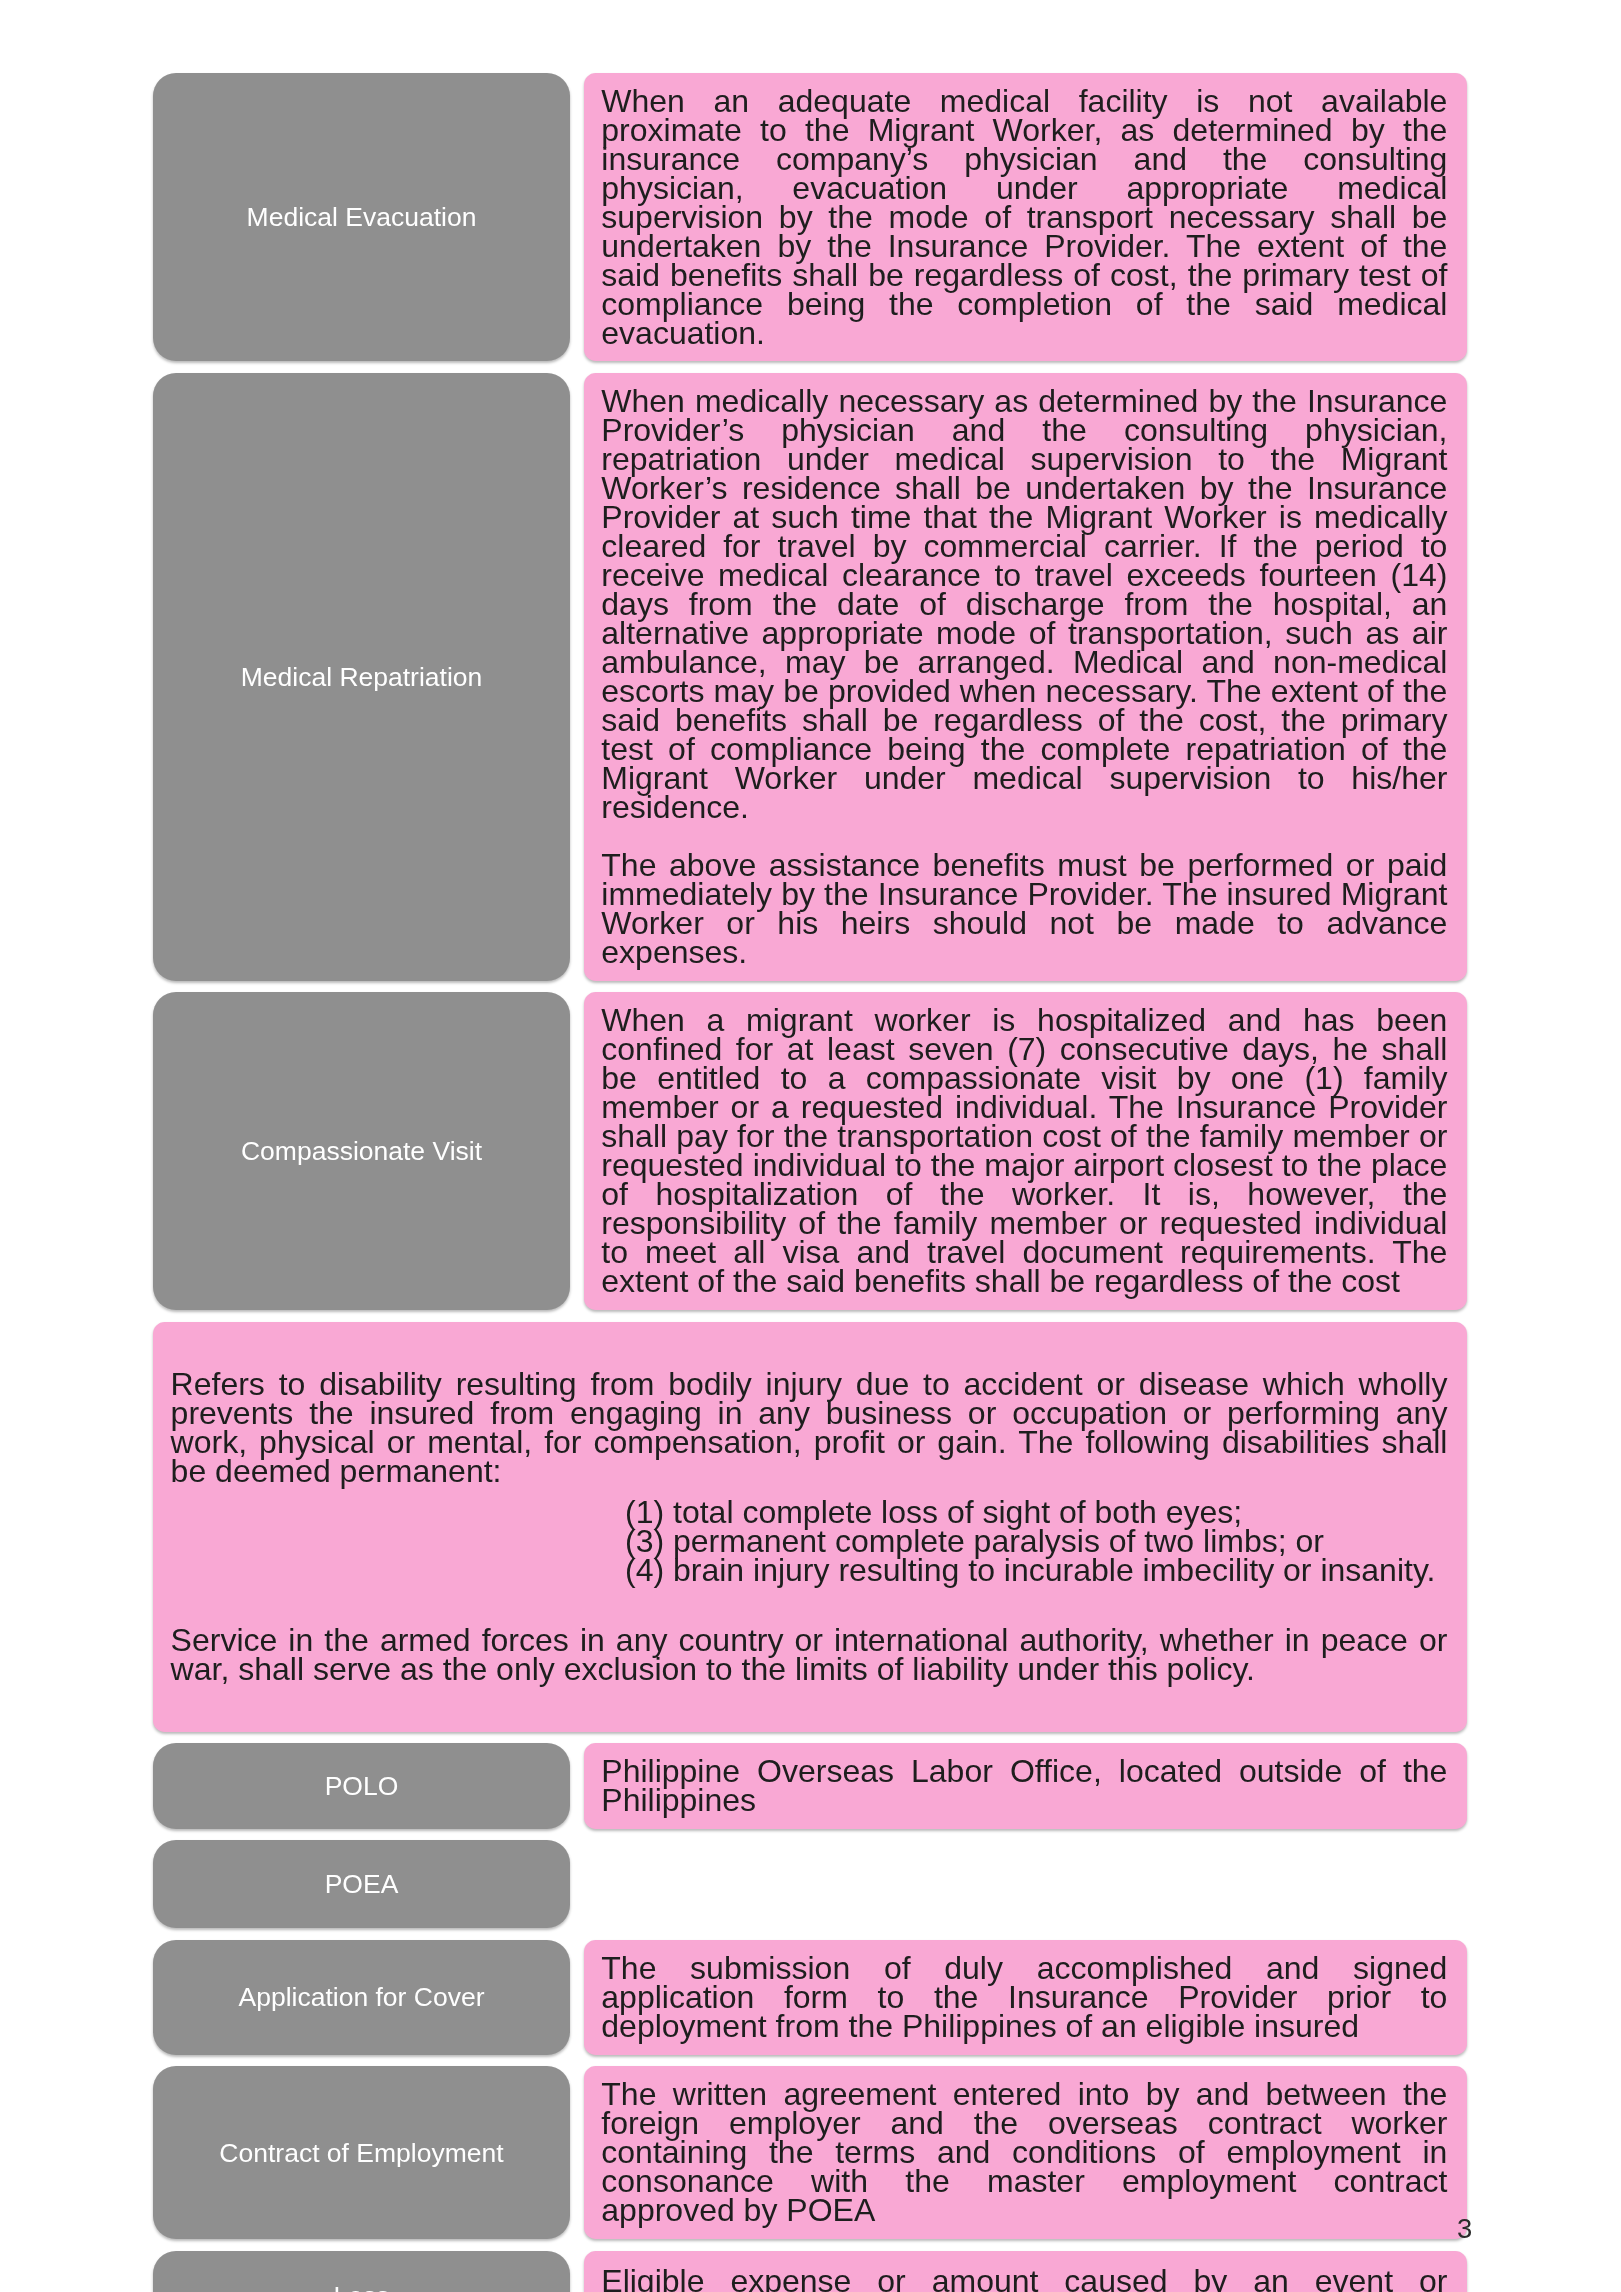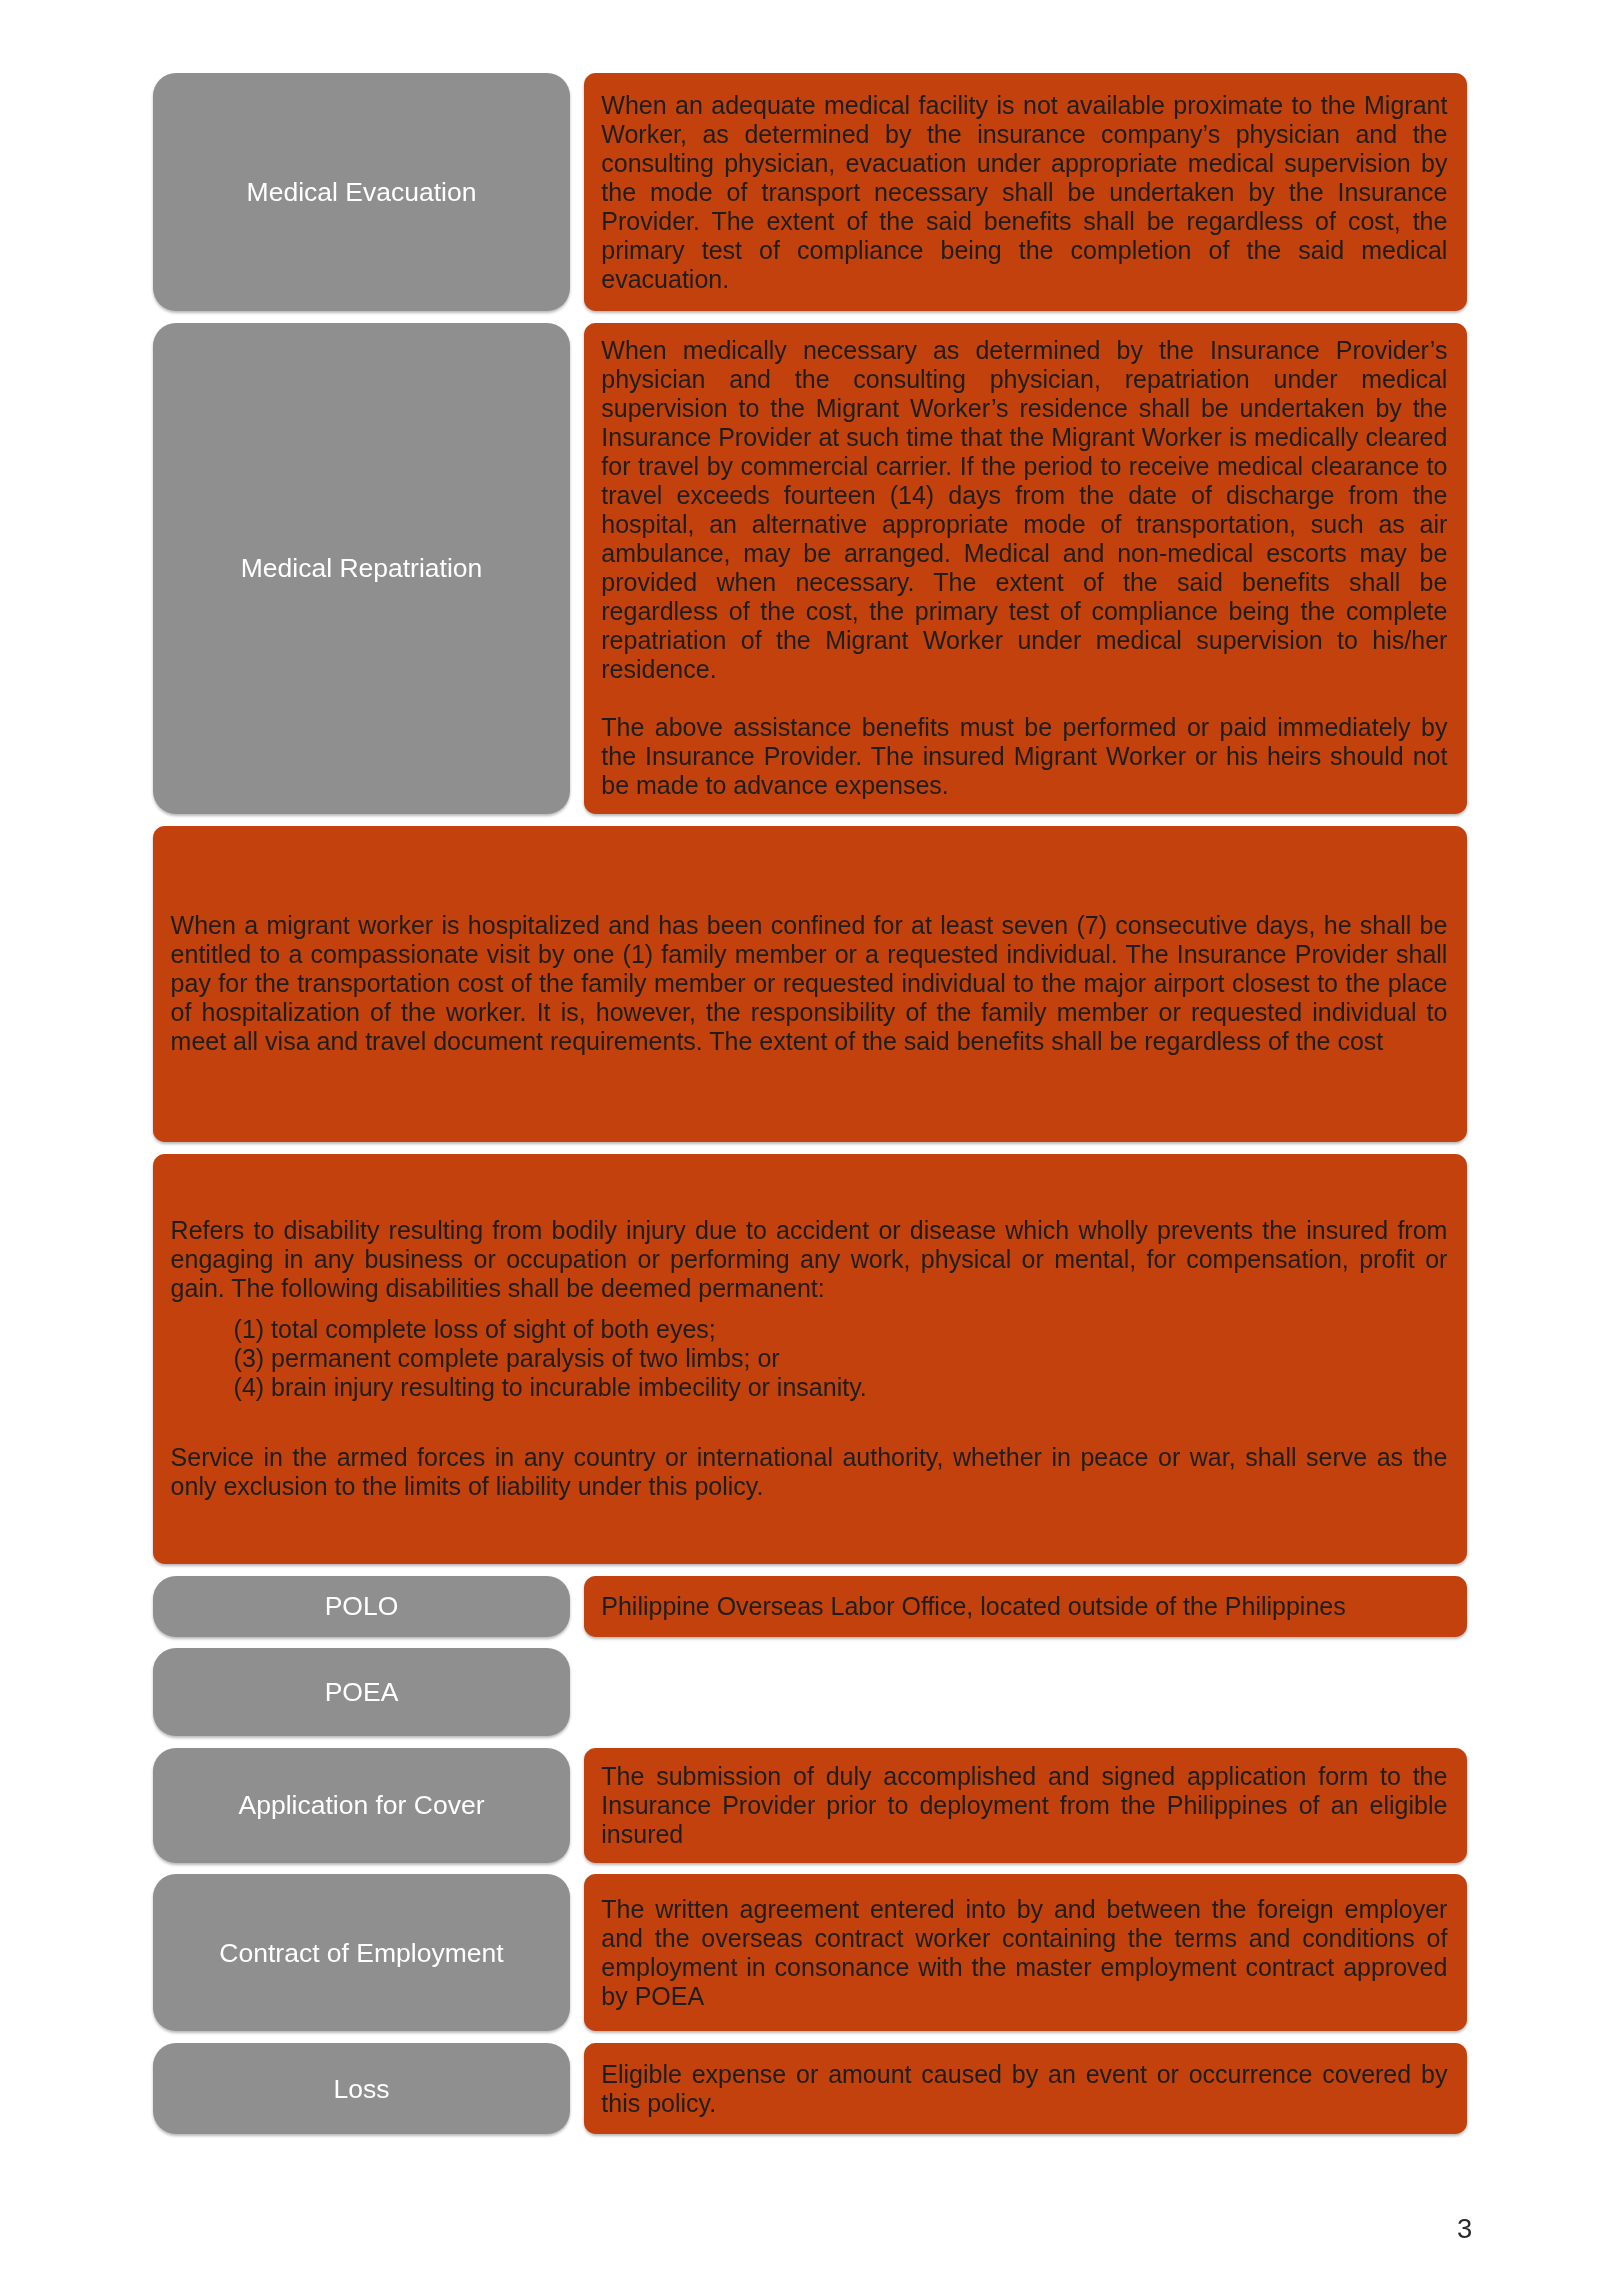--- a/index.html
+++ b/index.html
@@ -31,32 +31,33 @@
     justify-content: center;
     text-align: center;
     color: #ffffff;
     font-size: 26.5px;
     line-height: 32px;
     box-shadow: 0 2px 2.9px rgba(0,0,0,0.28);
   }
   .term span { white-space: pre-line; }
   .def {
     flex: 1 1 auto;
-    background: #c2410c;
+    background: #f9a8d4;
     border-radius: 11.8px;
     display: flex;
     flex-direction: column;
     justify-content: center;
     padding: 13.7px 19.6px 13.7px 17.6px;
     box-sizing: border-box;
     color: #1e1e1e;
-    font-size: 25px;
+    font-size: 32px;
     line-height: 29px;
     text-align: justify;
     box-shadow: 0 2px 2.9px rgba(0,0,0,0.28);
+    align-items: flex-end;
   }
   .def p { margin: 0; }
   .def p + p { margin-top: 29px; }
   .def ul + p { margin-top: 29px; }
   .def ul {
     margin: 12px;
     padding: 0 0 0 51px;
     list-style: none;
     text-align: left;
   }
@@ -95,20 +96,23 @@
       <div class="row">
         <div class="term">
           <span>Medical Repatriation</span>
         </div>
         <div class="def">
           <p>When medically necessary as determined by the Insurance Provider’s physician and the consulting physician, repatriation under medical supervision to the Migrant Worker’s residence shall be undertaken by the Insurance Provider at such time that the Migrant Worker is medically cleared for travel by commercial carrier. If the period to receive medical clearance to travel exceeds fourteen (14) days from the date of discharge from the hospital, an alternative appropriate mode of transportation, such as air ambulance, may be arranged. Medical and non-medical escorts may be provided when necessary. The extent of the said benefits shall be regardless of the cost, the primary test of compliance being the complete repatriation of the Migrant Worker under medical supervision to his/her residence.</p>
           <p>The above assistance benefits must be performed or paid immediately by the Insurance Provider. The insured Migrant Worker or his heirs should not be made to advance expenses.</p>
         </div>
       </div>
       <div class="row">
+        <div class="term">
+          <span>Compassionate Visit</span>
+        </div>
         <div class="def">
           <p>When a migrant worker is hospitalized and has been confined for at least seven (7) consecutive days, he shall be entitled to a compassionate visit by one (1) family member or a requested individual. The Insurance Provider shall pay for the transportation cost of the family member or requested individual to the major airport closest to the place of hospitalization of the worker. It is, however, the responsibility of the family member or requested individual to meet all visa and travel document requirements. The extent of the said benefits shall be regardless of the cost</p>
         </div>
       </div>
       <div class="row">
         <div class="def">
           <p>Refers to disability resulting from bodily injury due to accident or disease which wholly prevents the insured from engaging in any business or occupation or performing any work, physical or mental, for compensation, profit or gain. The following disabilities shall be deemed permanent:</p>
           <ul>
             <li>(1) total complete loss of sight of both eyes;</li>
             <li>(3) permanent complete paralysis of two limbs; or</li>

